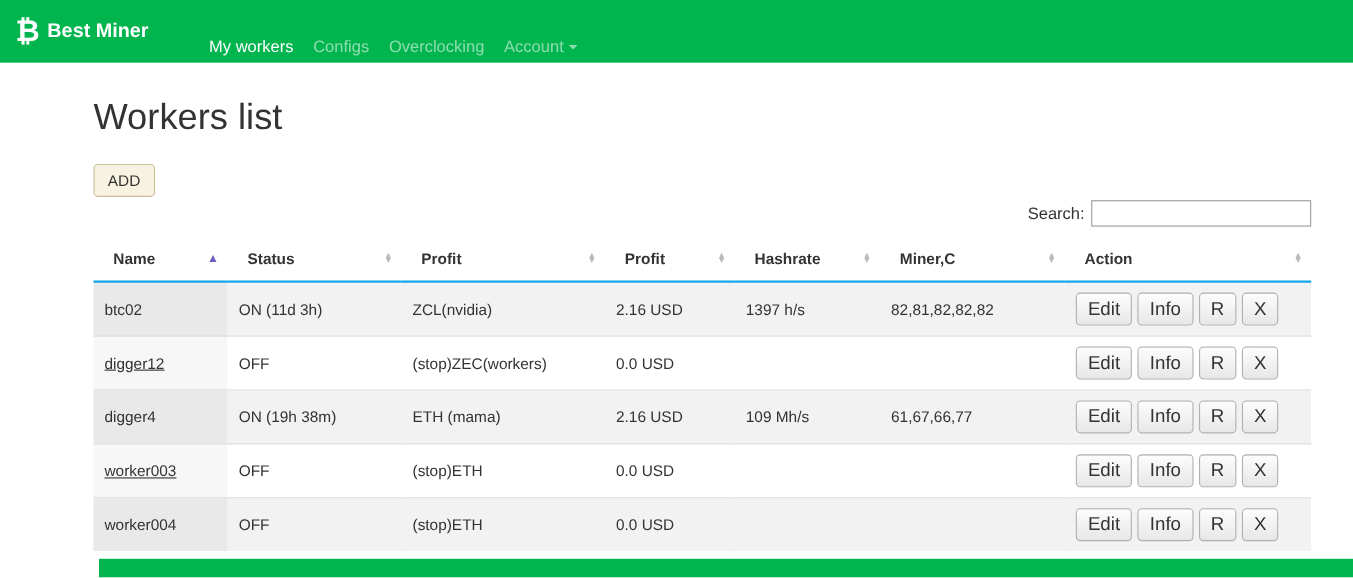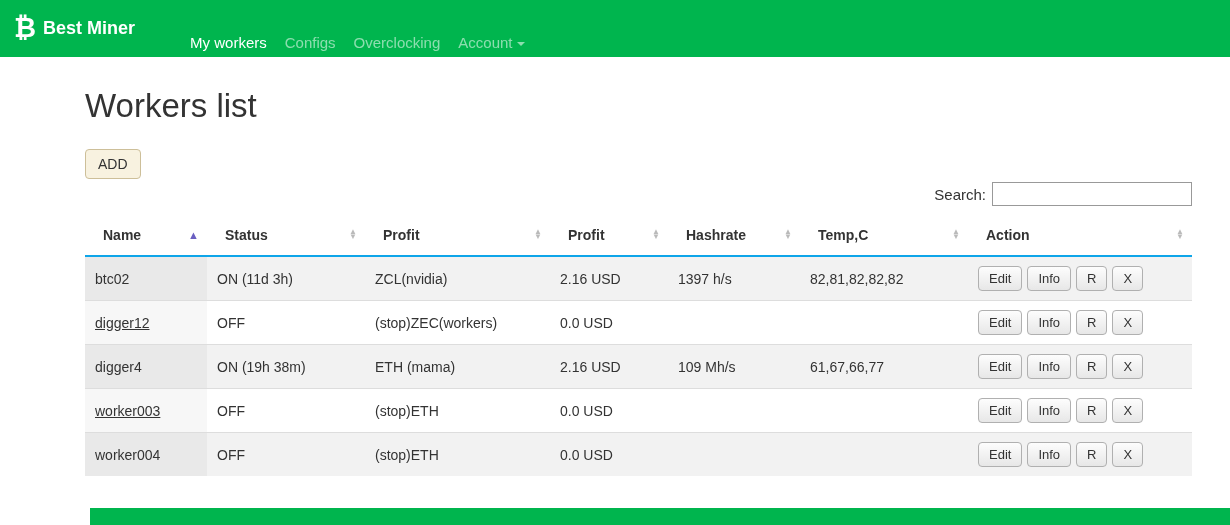--- a/index.html
+++ b/index.html
@@ -53,21 +53,21 @@
   tr.odd  td.sorted-col { background:#e9e9e9; }
   tr.even td { background:#ffffff; }
   tr.even td.sorted-col { background:#f7f7f7;text-decoration:underline; }
   td.cell-action { padding-top:9px; padding-bottom:9px; }
 
   .sort-icon { position:absolute; right:8px; top:50%; transform:translateY(-50%); }
   .sort-asc { color:#6a5fc1; font-size:11px; }
   .sort-both { display:flex; flex-direction:column; font-size:8px; line-height:0.6; color:#555; opacity:0.4; }
 
   .act-btn {
-    padding:4px 10px; font-size:13px; color:#333; cursor:pointer;
+    padding:4px 10px; font-size:17px; color:#333; cursor:pointer;
     border:1px solid #b0b0b0; border-radius:4px;
     background:linear-gradient(#fdfdfd,#e7e7e7);
     margin-right:5px; font-family:inherit;
   }
 
   .footer-strip { position:absolute; bottom:0; left:90px; right:0; height:17px; background:#00b54e; }
 </style>
 </head>
 <body>
 
@@ -107,21 +107,21 @@
               <span>▼</span>
             </span></th>
           <th><span>Profit</span><span class="sort-icon sort-both">
               <span>▲</span>
               <span>▼</span>
             </span></th>
           <th><span>Hashrate</span><span class="sort-icon sort-both">
               <span>▲</span>
               <span>▼</span>
             </span></th>
-          <th><span>Temp,C</span><span class="sort-icon sort-both">
+          <th><span>Miner,C</span><span class="sort-icon sort-both">
               <span>▲</span>
               <span>▼</span>
             </span></th>
           <th><span>Action</span><span class="sort-icon sort-both">
               <span>▲</span>
               <span>▼</span>
             </span></th>
         </tr>
     </thead>
     <tbody id="table-body">

